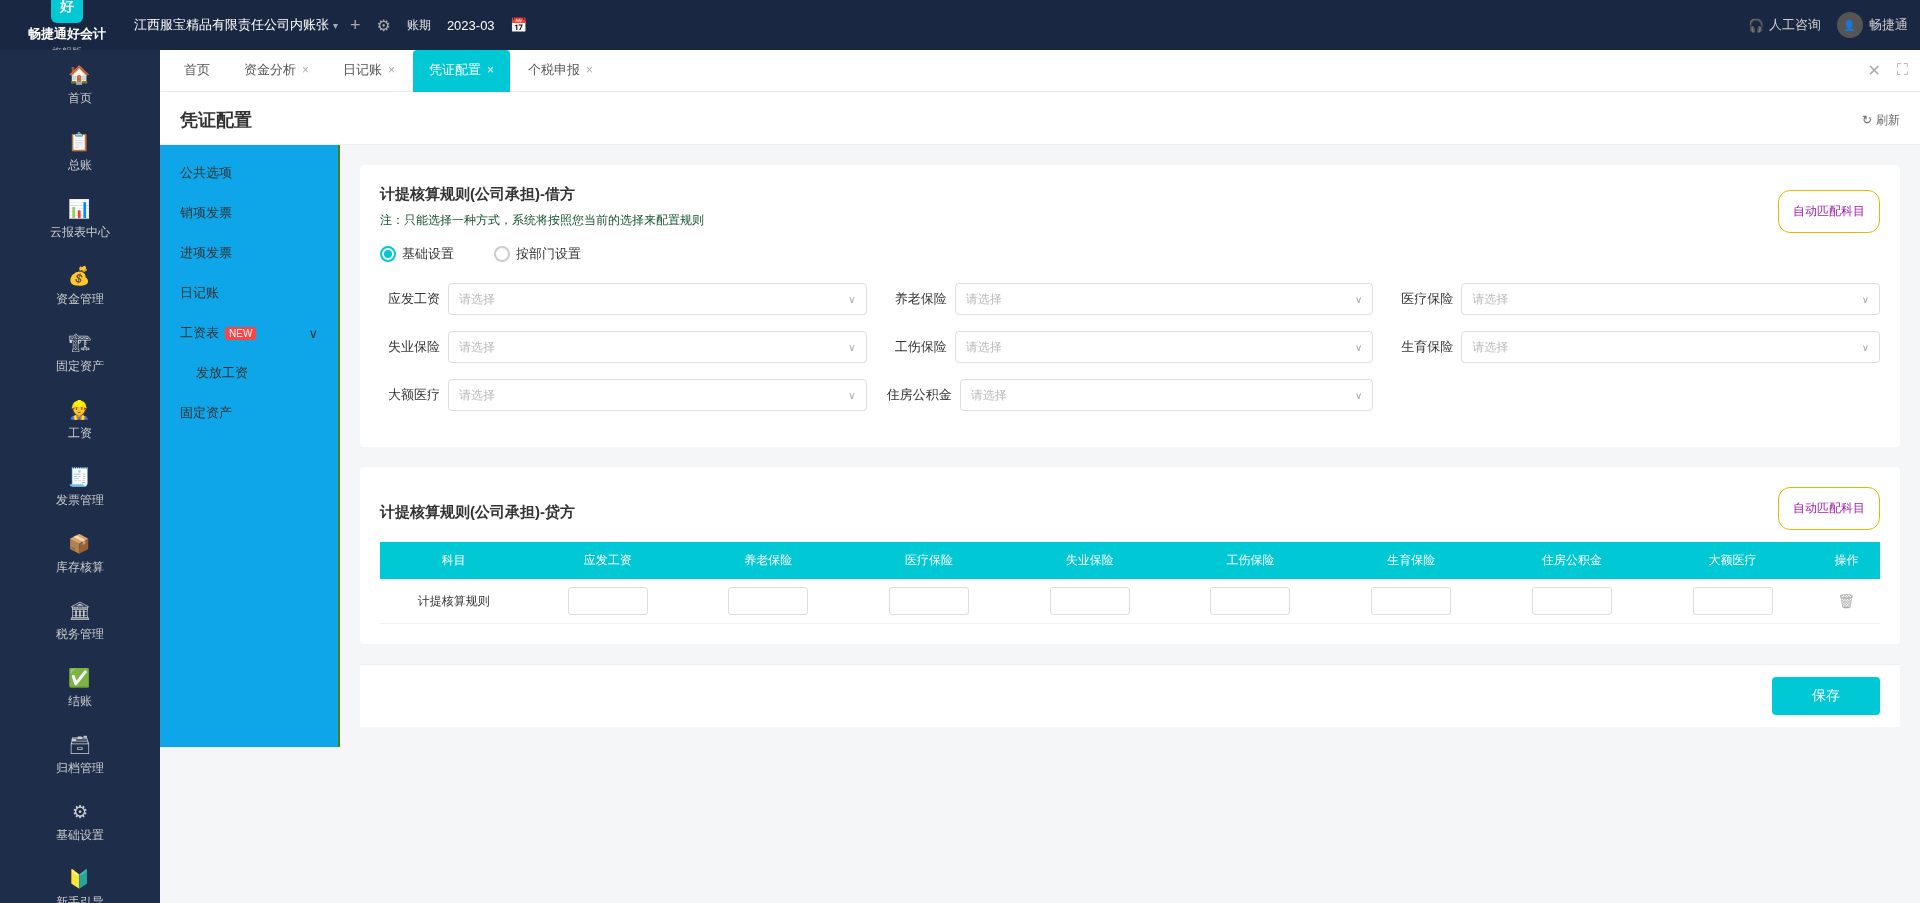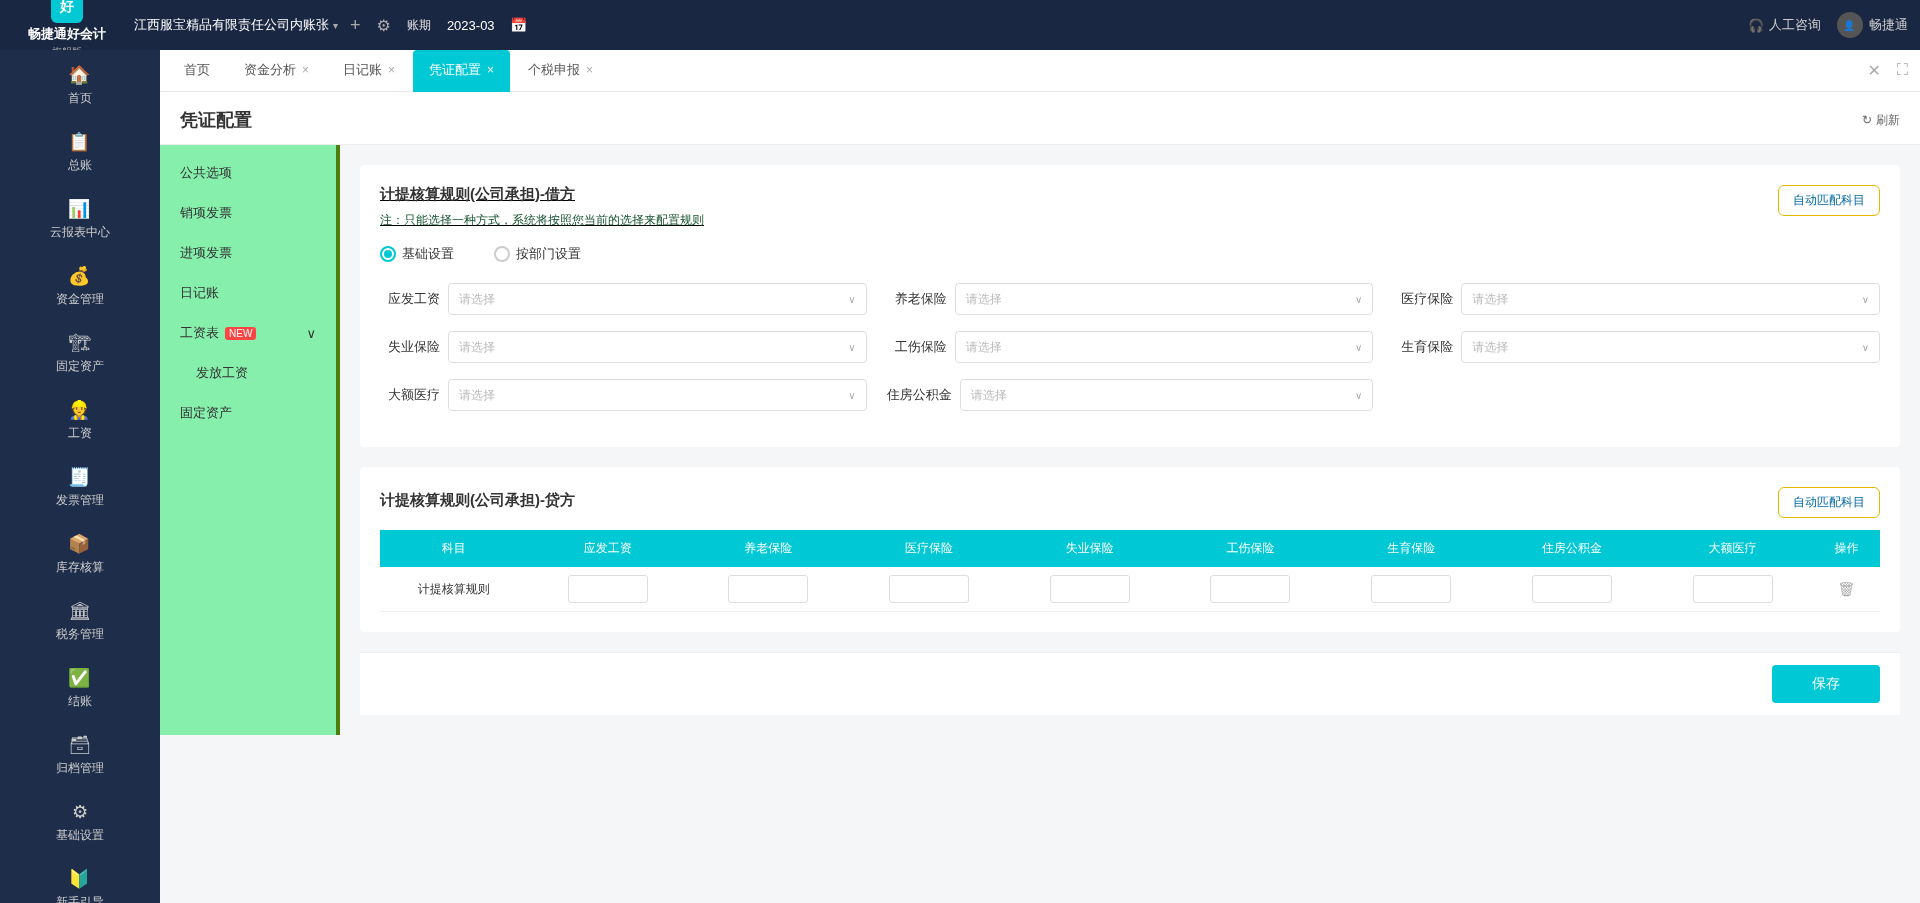--- a/index.html
+++ b/index.html
@@ -49,21 +49,21 @@
 
     
     .page-header { background: white; padding: 16px 20px 12px; display: flex; align-items: center; justify-content: space-between; border-bottom: 1px solid #eee; }
     .page-title { font-size: 18px; font-weight: bold; color: #333; }
     .refresh-btn { display: flex; align-items: center; gap: 4px; color: #666; font-size: 12px; cursor: pointer; }
 
     
     .page-body { display: flex; flex: 1; }
 
     
-    .left-nav { width: 180px; background: #86efac; border-right: 4px solid #4d7c0f; padding: 8px 0; flex-shrink: 0; }
+    .left-nav { width: 180px; background: #0ea5e9; border-right: 2px solid #4d7c0f; padding: 8px 0; flex-shrink: 0; }
     .left-nav-item { padding: 11px 20px; color: #333; cursor: pointer; font-size: 13px; display: flex; align-items: center; justify-content: space-between; }
     .left-nav-item.active { background: #00c8d4; color: white; }
     .left-nav-item .new-badge { background: #ff4444; color: white; font-size: 10px; padding: 1px 4px; border-radius: 3px; }
     .left-nav-sub { padding: 0; }
     .left-nav-sub .left-nav-item { padding-left: 36px; font-size: 13px; }
 
     
     .main-panel { flex: 1; padding: 20px; overflow-y: auto; }
 
     
@@ -80,21 +80,21 @@
 
     
     .form-row { display: flex; gap: 20px; margin-bottom: 16px; align-items: center; }
     .form-item { display: flex; align-items: center; gap: 8px; flex: 1; }
     .form-label { font-size: 13px; color: #333; white-space: nowrap; min-width: 60px; text-align: right; }
     .form-select { flex: 1; height: 32px; border: 1px solid #ddd; border-radius: 4px; padding: 0 10px; display: flex; align-items: center; justify-content: space-between; cursor: pointer; background: white; }
     .form-select .placeholder { color: #bbb; font-size: 12px; }
     .form-select .arrow { color: #aaa; font-size: 10px; }
 
     
-    .auto-match-btn { float: right; padding: 6px 14px; border: 1px solid #e6b800; color: #0369a1; background: white; border-radius: 6px; cursor: pointer; font-size: 12px; margin-bottom: 12px; }
+    .auto-match-btn { float: right; padding: 12px 14px; border: 1px solid #e6b800; color: #a21caf; background: white; border-radius: 12px; cursor: pointer; font-size: 12px; margin-bottom: 12px; }
 
     
     .data-table { width: 100%; border-collapse: collapse; }
     .data-table thead tr { background: #00c8d4; }
     .data-table thead th { padding: 10px 8px; color: white; font-size: 12px; text-align: center; font-weight: normal; }
     .data-table tbody tr { background: white; }
     .data-table tbody tr:nth-child(even) { background: #f9f9f9; }
     .data-table tbody td { padding: 8px; text-align: center; font-size: 12px; color: #333; border-bottom: 1px solid #f0f0f0; }
     .table-input { width: 80px; height: 28px; border: 1px solid #ddd; border-radius: 3px; text-align: center; font-size: 12px; }
     .delete-icon { color: #aaa; cursor: pointer; font-size: 14px; }
@@ -266,21 +266,21 @@
             </div>
           </div>
           <div class="left-nav-item">
             <span>固定资产</span>
           </div>
         </div>
 
         <div class="main-panel">
 
           <div class="section">
-            <div style="display:flex;justify-content:space-between;align-items:flex-start;text-decoration:underline;">
+            <div style="display:flex;justify-content:space-between;align-items:flex-end;">
               <div>
                 <div class="section-title">计提核算规则(公司承担)-借方</div>
                 <div class="note-text">注：只能选择一种方式，系统将按照您当前的选择来配置规则</div>
               </div>
               <button class="auto-match-btn">自动匹配科目</button>
             </div>
 
             <div class="radio-group">
               <div class="radio-item">
                 <div class="radio-circle checked"></div>

